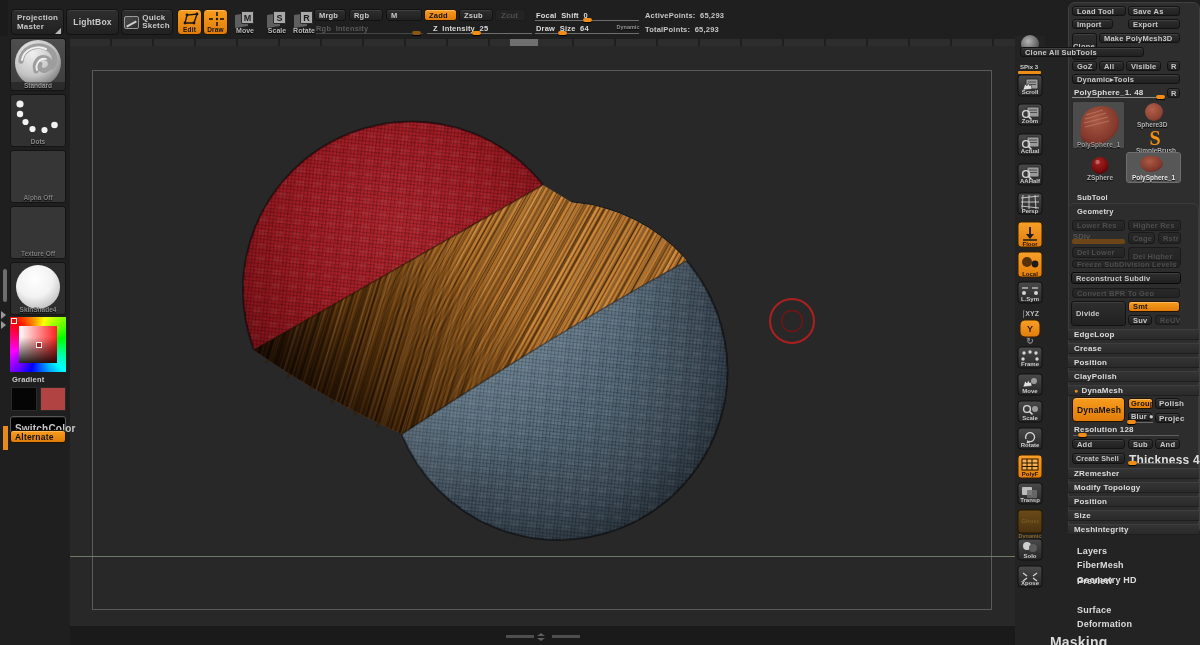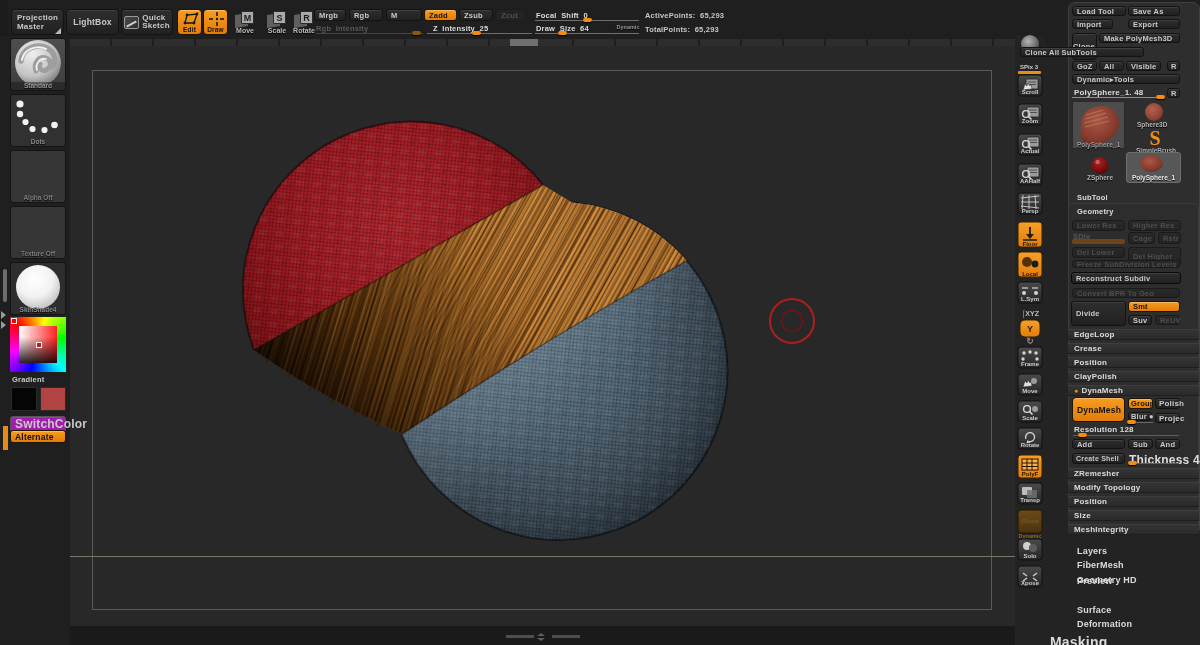--- a/index.html
+++ b/index.html
@@ -276,21 +276,21 @@
 <div class="lbl" style="left:0;right:0;bottom:1px;color:#8a8a8a">SkinShade4</div></div>
 
 <div class="abs" style="left:10px;top:317px;width:56px;height:55px;background:conic-gradient(from -45deg,#ff0000,#ffff00,#00ff00,#00ffff,#0000ff,#ff00ff,#ff0000)">
 <div class="abs" style="left:9px;top:9px;width:38px;height:37px;background:linear-gradient(rgba(0,0,0,0) 0%,rgba(0,0,0,0) 30%,rgba(0,0,0,.85) 100%),linear-gradient(90deg,#ffffff,#ff2020);"></div>
 <div class="abs" style="left:1px;top:1px;width:6px;height:6px;border:1px solid #f3f3f3;background:#cc1111"></div>
 <div class="abs" style="left:26px;top:25px;width:6px;height:6px;border:1px solid #f3f3f3;background:#aa2222"></div>
 </div>
 <div class="hdr" style="left:12px;top:375px;color:#c9c9c9">Gradient</div>
 <div class="abs" style="left:11px;top:387px;width:26px;height:24px;background:#050505;border:1px solid #2a2a2a"></div>
 <div class="abs" style="left:40px;top:387px;width:26px;height:24px;background:#b24343;border:1px solid #2a2a2a"></div>
-<div class="btn sm" style="left:10px;top:416px;width:56px;height:16px;font-size:12px;border-color:#565656;background:#a21caf">SwitchColor</div>
+<div class="btn sm" style="left:10px;top:416px;width:56px;height:24px;font-size:10px;border-color:#565656;background:#000000">SwitchColor</div>
 <div class="btn sm orange" style="left:10px;top:430px;width:56px;height:13px;font-size:8.5px">Alternate</div>
 
 <div class="abs" style="left:1015px;top:36px;width:30px;height:609px;background:#232323"></div>
 <svg class="abs" style="left:1015px;top:30px" width="30" height="615" viewBox="0 0 30 615">
 <defs>
 <linearGradient id="icg" x1="0" y1="0" x2="0" y2="1">
         <stop offset="0" stop-color="#4a4a4a"></stop>
         <stop offset="1" stop-color="#262626"></stop>
       </linearGradient>
 <linearGradient id="icor" x1="0" y1="0" x2="0" y2="1">

